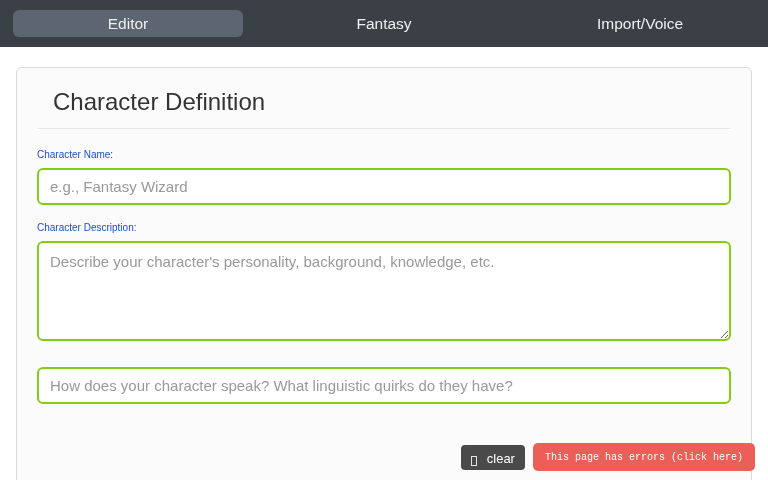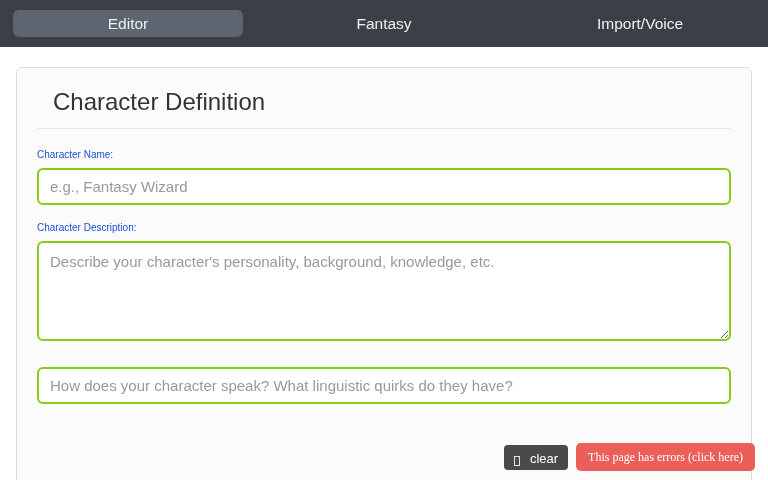--- a/index.html
+++ b/index.html
@@ -115,22 +115,22 @@
     display: inline-block;
     width: 6px;
     height: 10px;
     border: 1px solid rgba(255,255,255,0.85);
   }
   .error-banner {
     background: var(--error-red, #ec5f59);
     color: #ffffff;
     border: none;
     border-radius: 5px;
-    font-family: Liberation Serif, serif;
-    font-size: 12px;
+    font-family: Liberation Mono, monospace;
+    font-size: 10px;
     padding: 6px 12px;
     height: 28px;
     display: inline-flex;
     align-items: center;
     cursor: pointer;
   }
 </style>
 </head>
 <body>
 

